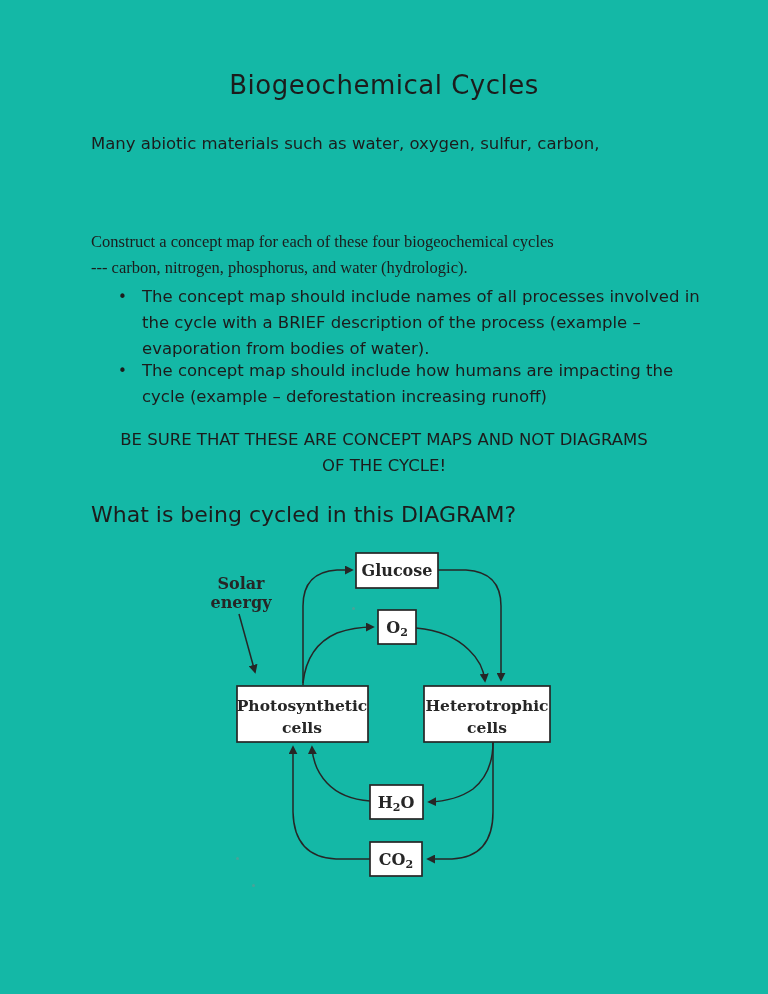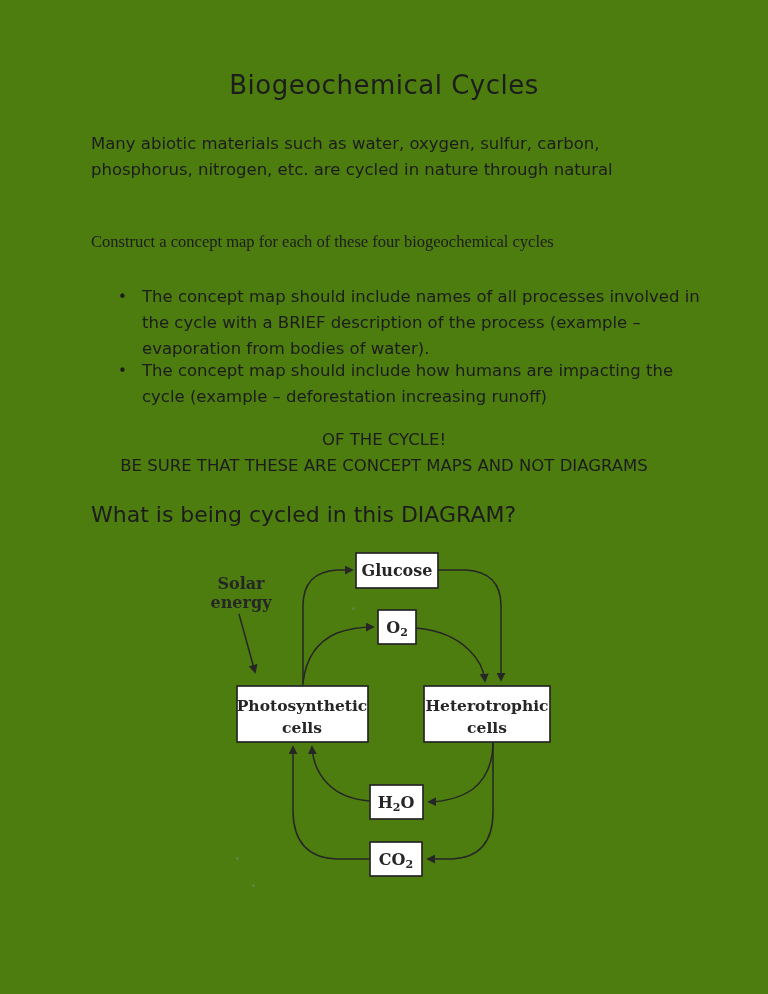--- a/index.html
+++ b/index.html
@@ -1,17 +1,17 @@
 <!DOCTYPE html>
 <html><head>
 <meta charset="utf-8">
 <style>
   html,body{margin:0;padding:0;background:#fff;}
   #page{
-    position:relative;width:768px;height:994px;background:#4d7c0f;
+    position:relative;width:768px;height:994px;background:#14b8a6;
     font-family:"DejaVu Sans",sans-serif;color:#1c1c1c;overflow:hidden;
   }
   .abs{position:absolute;}
   .doc-title{
     top:68px;left:0;width:768px;text-align:center;
     font-size:26px;line-height:34px;letter-spacing:0.5px;
   }
   .textblock{left:91px;font-size:16.5px;line-height:26px;}
   .line{white-space:pre;}
   .italic{}
@@ -35,47 +35,47 @@
 </style>
 </head>
 <body>
 
 <div id="page">
 
   <div class="abs doc-title">Biogeochemical Cycles</div>
 
   <div class="abs textblock" style="top:131px;">
     <div class="line">Many abiotic materials such as water, oxygen, sulfur, carbon,</div>
-    <div class="line">phosphorus, nitrogen, etc. are cycled in nature through natural</div>
   </div>
 
   <div class="abs textblock" style="top:229px;font-family:Liberation Serif, serif;">
     <div class="line">Construct a concept map for each of these four biogeochemical cycles</div>
+    <div class="line">--- carbon, nitrogen, phosphorus, and water (hydrologic).</div>
   </div>
 
   <div class="bullet-item" style="top:284px;">
     <span class="bullet-marker">•</span>
     <div class="bullet-text">
       <div class="line">The concept map should include names of all processes involved in</div>
       <div class="line">the cycle with a BRIEF description of the process (example –</div>
       <div class="line"><span class="italic">evaporation</span><span> from bodies of water).</span></div>
     </div>
   </div>
 
   <div class="bullet-item" style="top:358px;">
     <span class="bullet-marker">•</span>
     <div class="bullet-text">
       <div class="line">The concept map should include how humans are impacting the</div>
       <div class="line"><span>cycle (example – </span><span class="italic">deforestation</span><span> increasing runoff)</span></div>
     </div>
   </div>
 
   <div class="abs notice">
+    <div class="line">BE SURE THAT THESE ARE CONCEPT MAPS AND NOT DIAGRAMS</div>
     <div class="line">OF THE CYCLE!</div>
-    <div class="line">BE SURE THAT THESE ARE CONCEPT MAPS AND NOT DIAGRAMS</div>
   </div>
 
   <div class="abs question">What is being cycled in this DIAGRAM?</div>
 
   <div class="speckle" style="left:352px;top:607px;"></div>
   <div class="speckle" style="left:236px;top:857px;"></div>
   <div class="speckle" style="left:252px;top:884px;"></div>
 
   <svg class="diagram-svg" width="385" height="352" viewBox="195 540 385 352">
     <defs>

